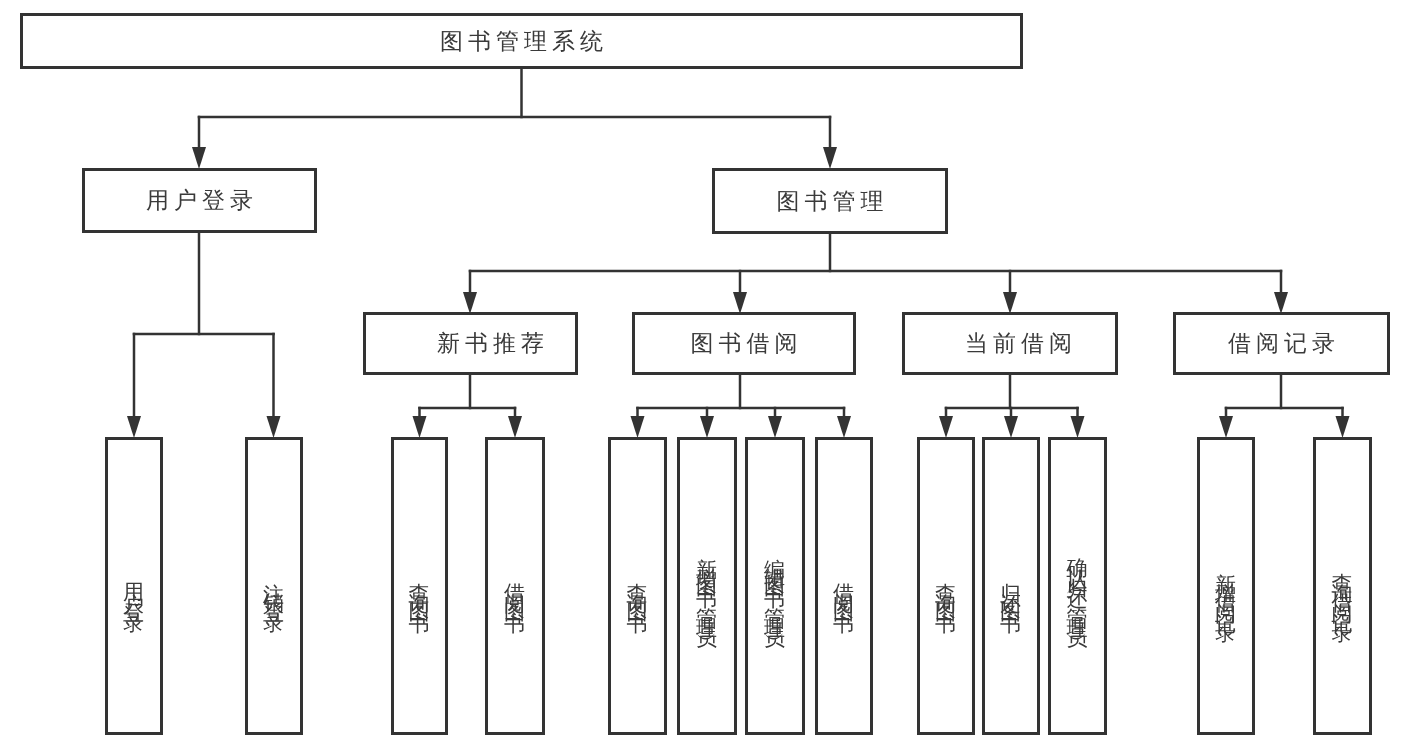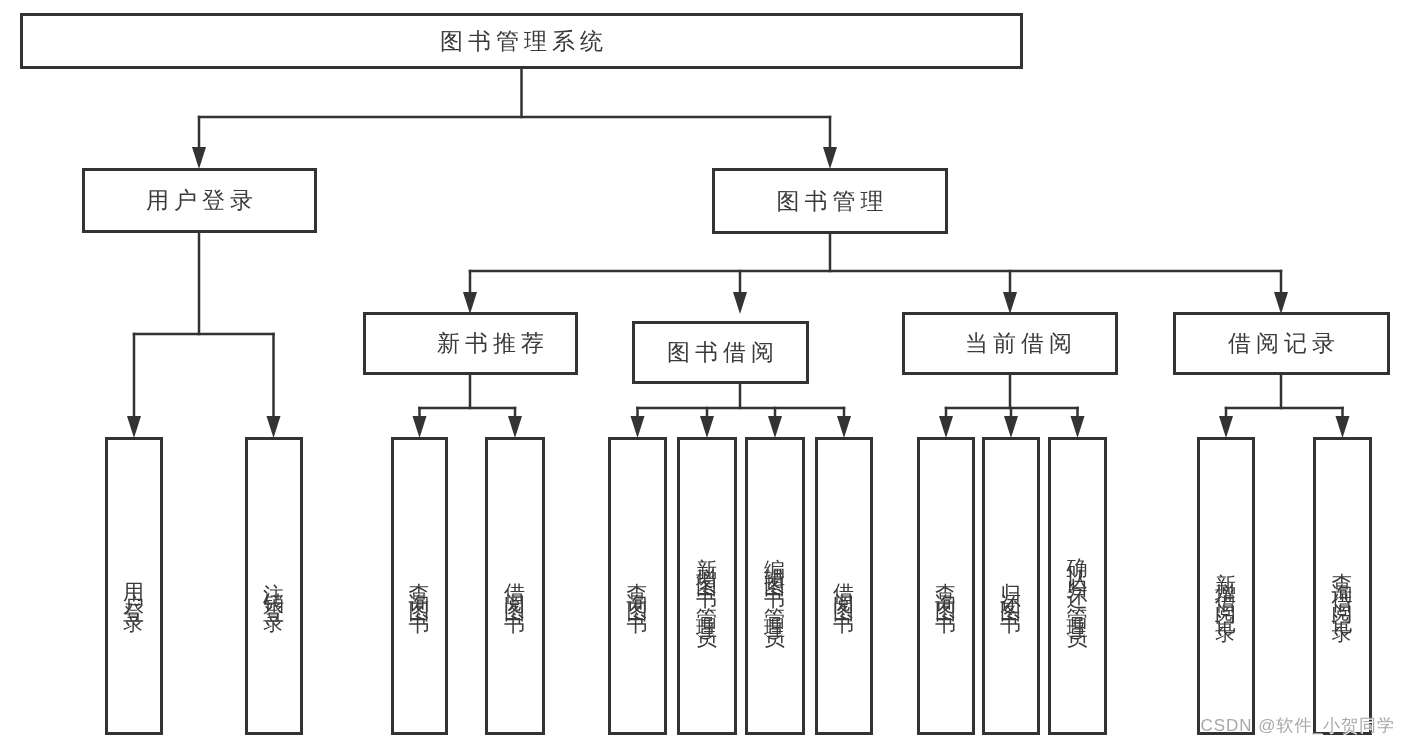--- a/index.html
+++ b/index.html
@@ -127,21 +127,21 @@
   <div class="node" style="left:82px;top:168px;width:235px;height:65px;">
     <span>用户登录</span>
   </div>
   <div class="node" style="left:712px;top:168px;width:236px;height:66px;">
     <span>图书管理</span>
   </div>
 
   <div class="node" style="left:363px;top:312px;width:215px;height:63px;padding-left:40px;">
     <span>新书推荐</span>
   </div>
-  <div class="node" style="left:632px;top:312px;width:177px;height:63px;margin-top:9px;">
+  <div class="node" style="left:632px;top:312px;width:224px;height:63px;">
     <span>图书借阅</span>
   </div>
   <div class="node" style="left:902px;top:312px;width:216px;height:63px;padding-left:17px;">
     <span>当前借阅</span>
   </div>
   <div class="node" style="left:1173px;top:312px;width:217px;height:63px;">
     <span>借阅记录</span>
   </div>
 
   <div class="vnode" style="left:105px;width:58px;">
@@ -181,15 +181,14 @@
     <span class="vtext">确认归还（管理员）</span>
   </div>
 
   <div class="vnode" style="left:1197px;width:58px;">
     <span class="vtext">新增借阅记录</span>
   </div>
   <div class="vnode" style="left:1313px;width:59px;">
     <span class="vtext">查询借阅记录</span>
   </div>
 
-  <div class="watermark">CSDN @软件_小贺同学</div>
 
 </div>
 
 </body></html>

